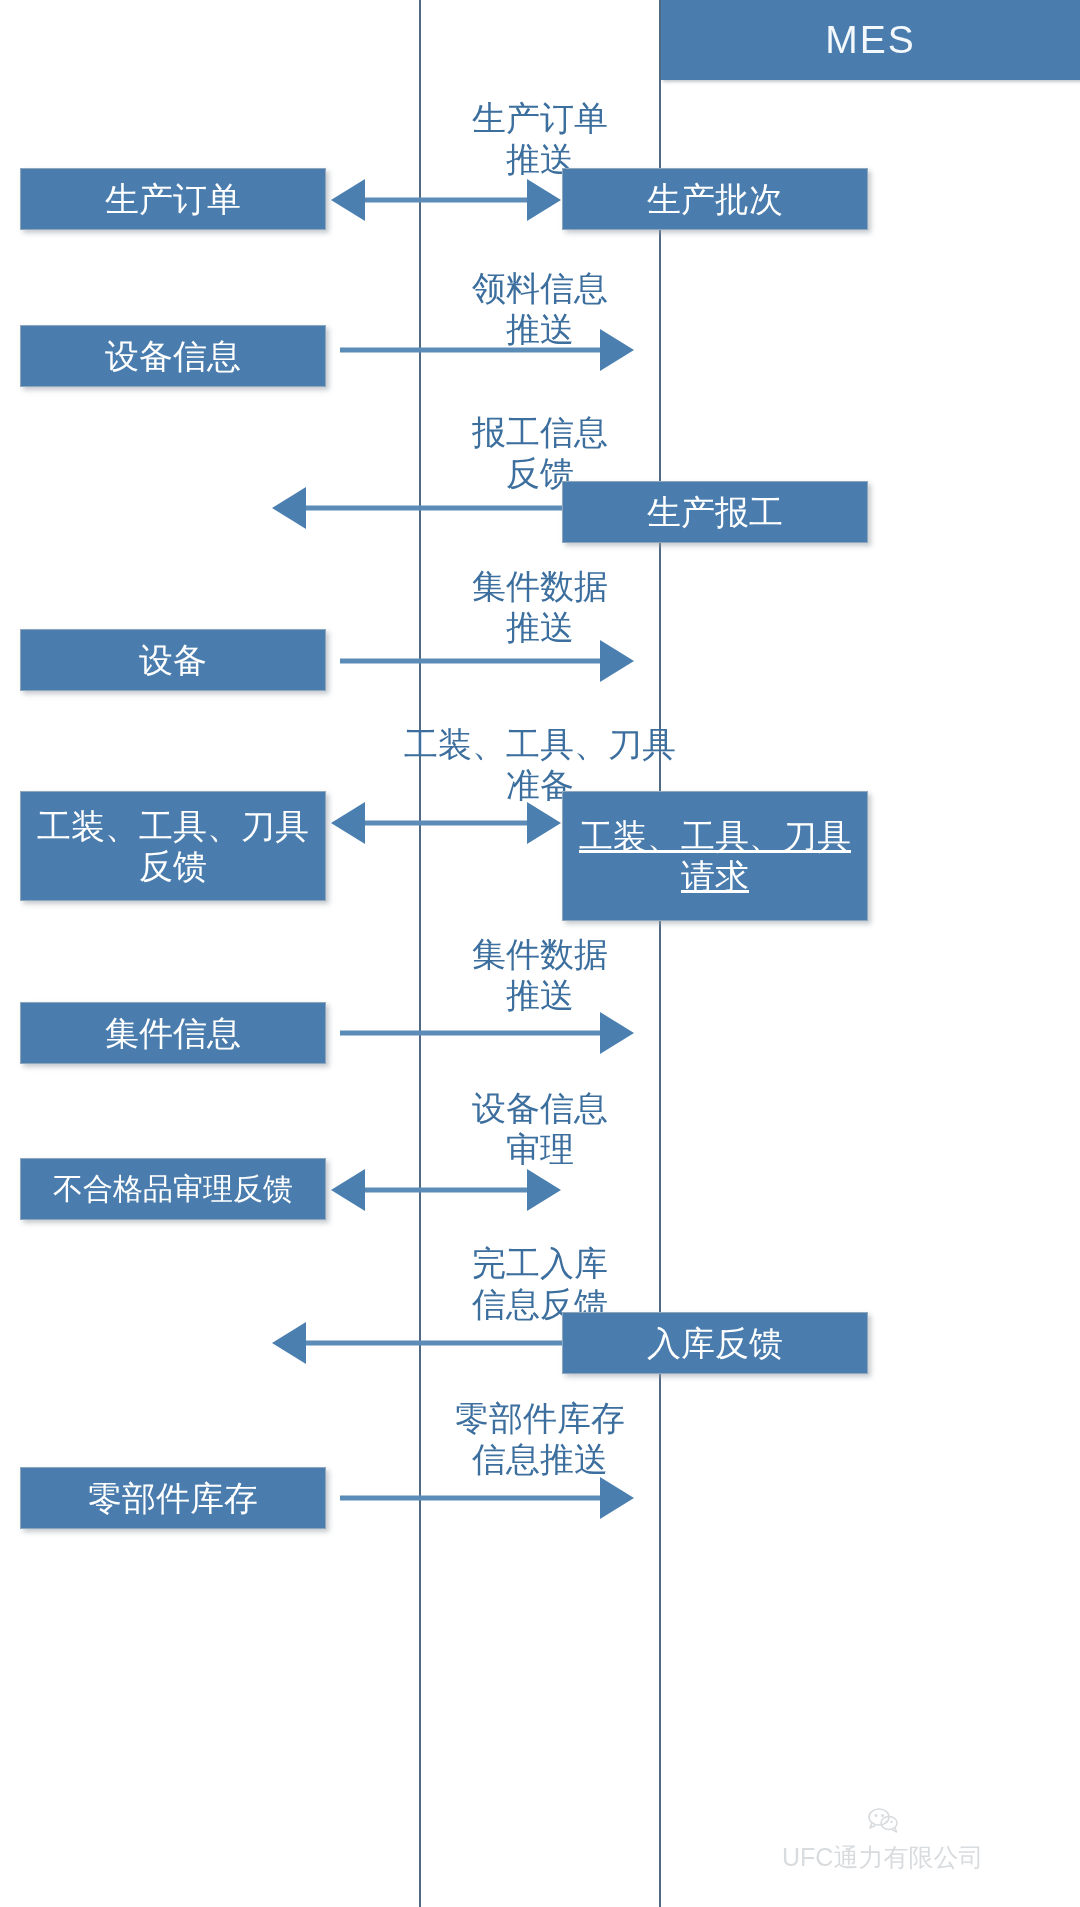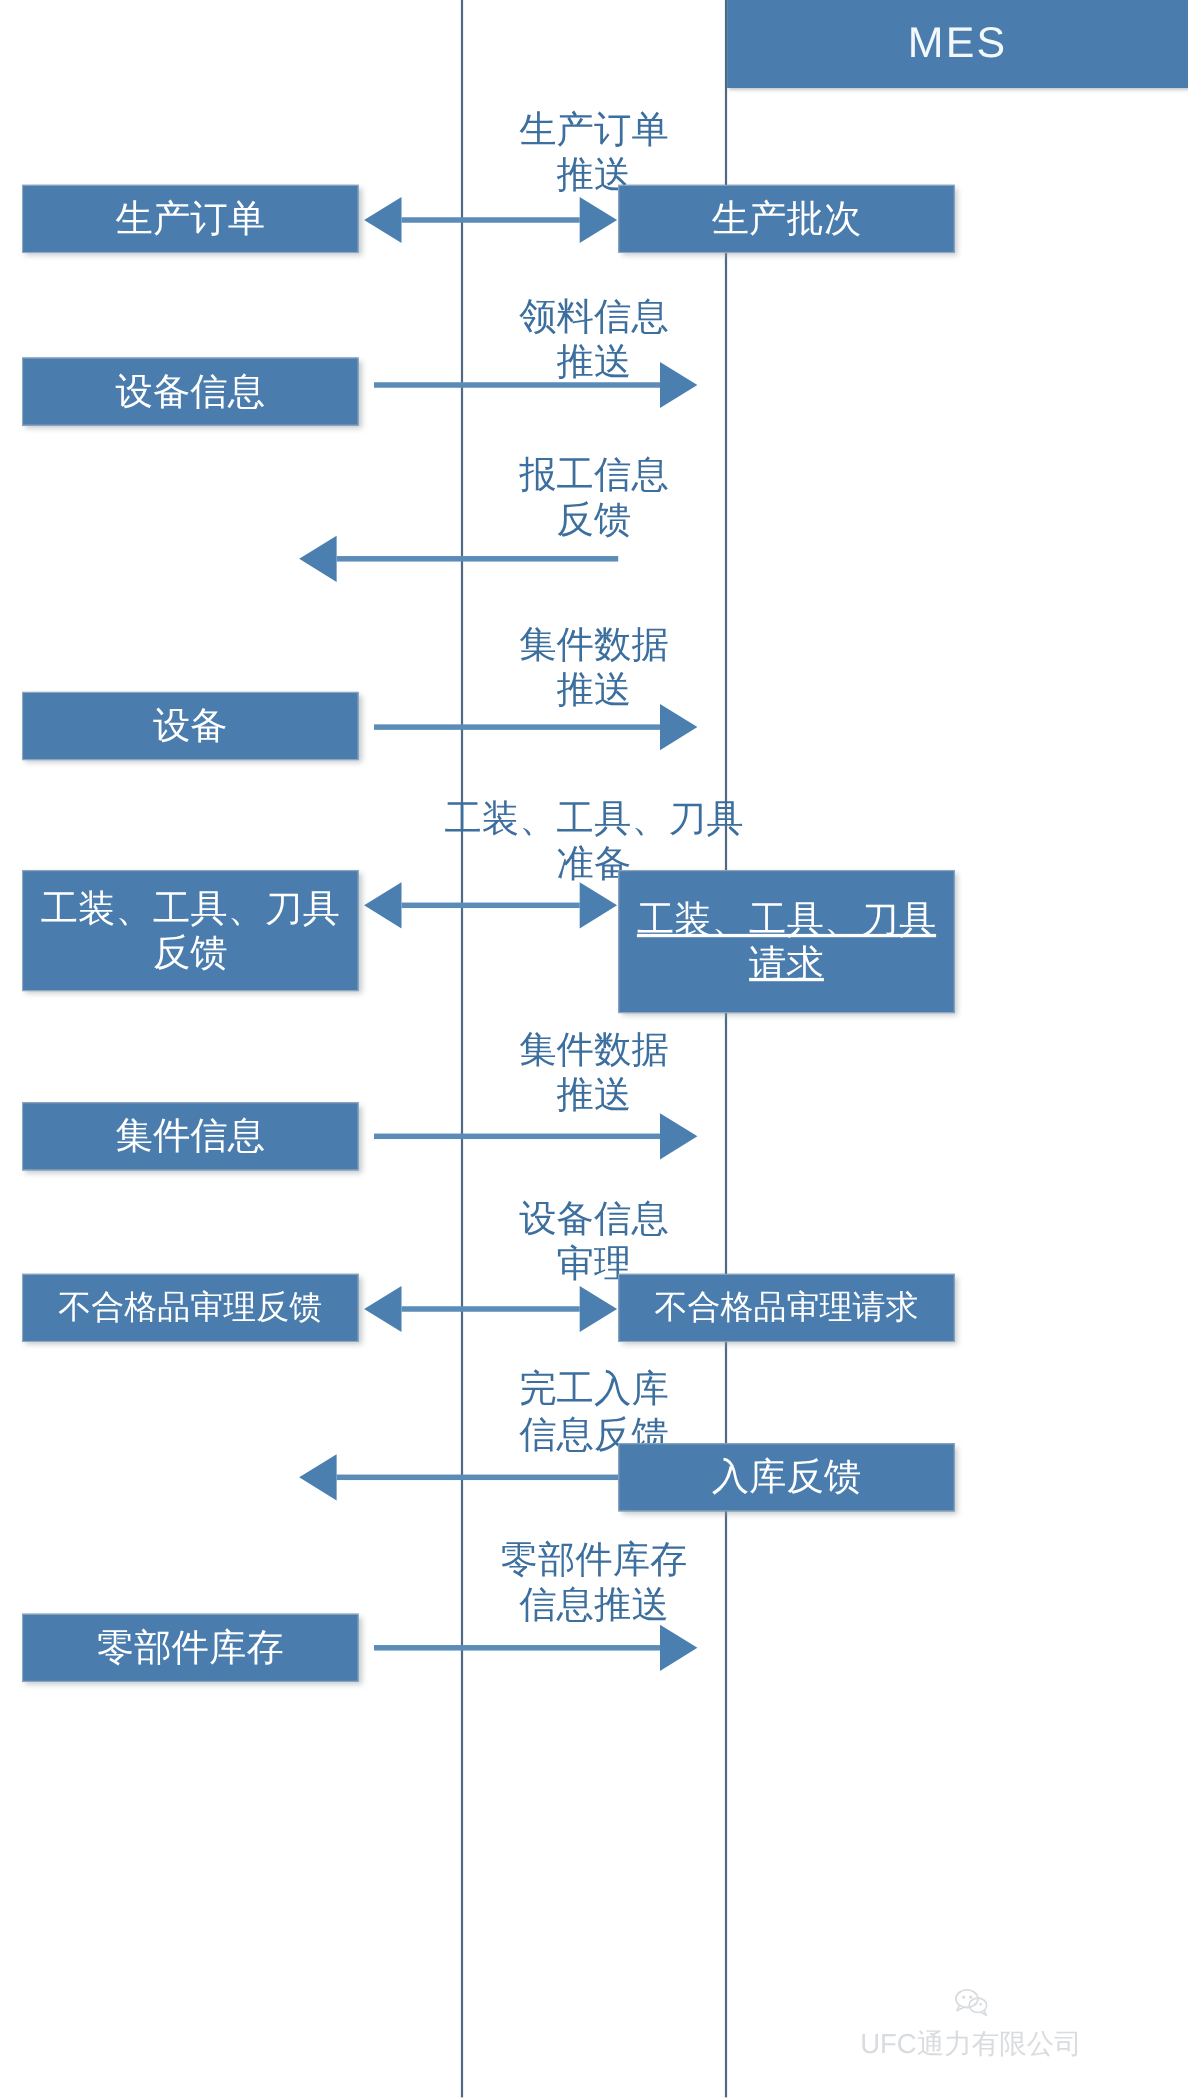--- a/index.html
+++ b/index.html
@@ -112,20 +112,21 @@
   <div class="clabel" style="top:256px;margin-top:12px;">领料信息
 推送</div>
   <div class="pbox left" style="top:325px;height:62px;">设备信息</div>
   <div class="arrow" style="left:340px;top:350px;">
     <div class="shaft" style="left:0px;width:260px;"></div>
     <div class="head r" style="left:260px;"></div>
   </div>
 
   <div class="clabel" style="top:412px;">报工信息
 反馈</div>
+  <div class="pbox right" style="top:481px;height:62px;">生产报工</div>
   <div class="arrow" style="left:272px;top:508px;">
     <div class="head l" style="left:0px;"></div>
     <div class="shaft" style="left:34px;width:256px;"></div>
   </div>
 
   <div class="clabel" style="top:566px;">集件数据
 推送</div>
   <div class="pbox left" style="top:629px;height:62px;">设备</div>
   <div class="arrow" style="left:340px;top:661px;">
     <div class="shaft" style="left:0px;width:260px;"></div>
@@ -148,21 +149,20 @@
 推送</div>
   <div class="pbox left" style="top:1002px;height:62px;">集件信息</div>
   <div class="arrow" style="left:340px;top:1033px;">
     <div class="shaft" style="left:0px;width:260px;"></div>
     <div class="head r" style="left:260px;"></div>
   </div>
 
   <div class="clabel" style="top:1088px;">设备信息
 审理</div>
   <div class="pbox left" style="top:1158px;height:62px;font-size:30px;">不合格品审理反馈</div>
-  <div class="pbox right" style="top:1158px;height:62px;font-size:30px;">不合格品审理请求</div>
   <div class="arrow" style="left:331px;top:1190px;">
     <div class="head l" style="left:0px;"></div>
     <div class="shaft" style="left:34px;width:162px;"></div>
     <div class="head r" style="left:196px;"></div>
   </div>
 
   <div class="clabel" style="top:1243px;">完工入库
 信息反馈</div>
   <div class="pbox right" style="top:1312px;height:62px;">入库反馈</div>
   <div class="arrow" style="left:272px;top:1343px;">

